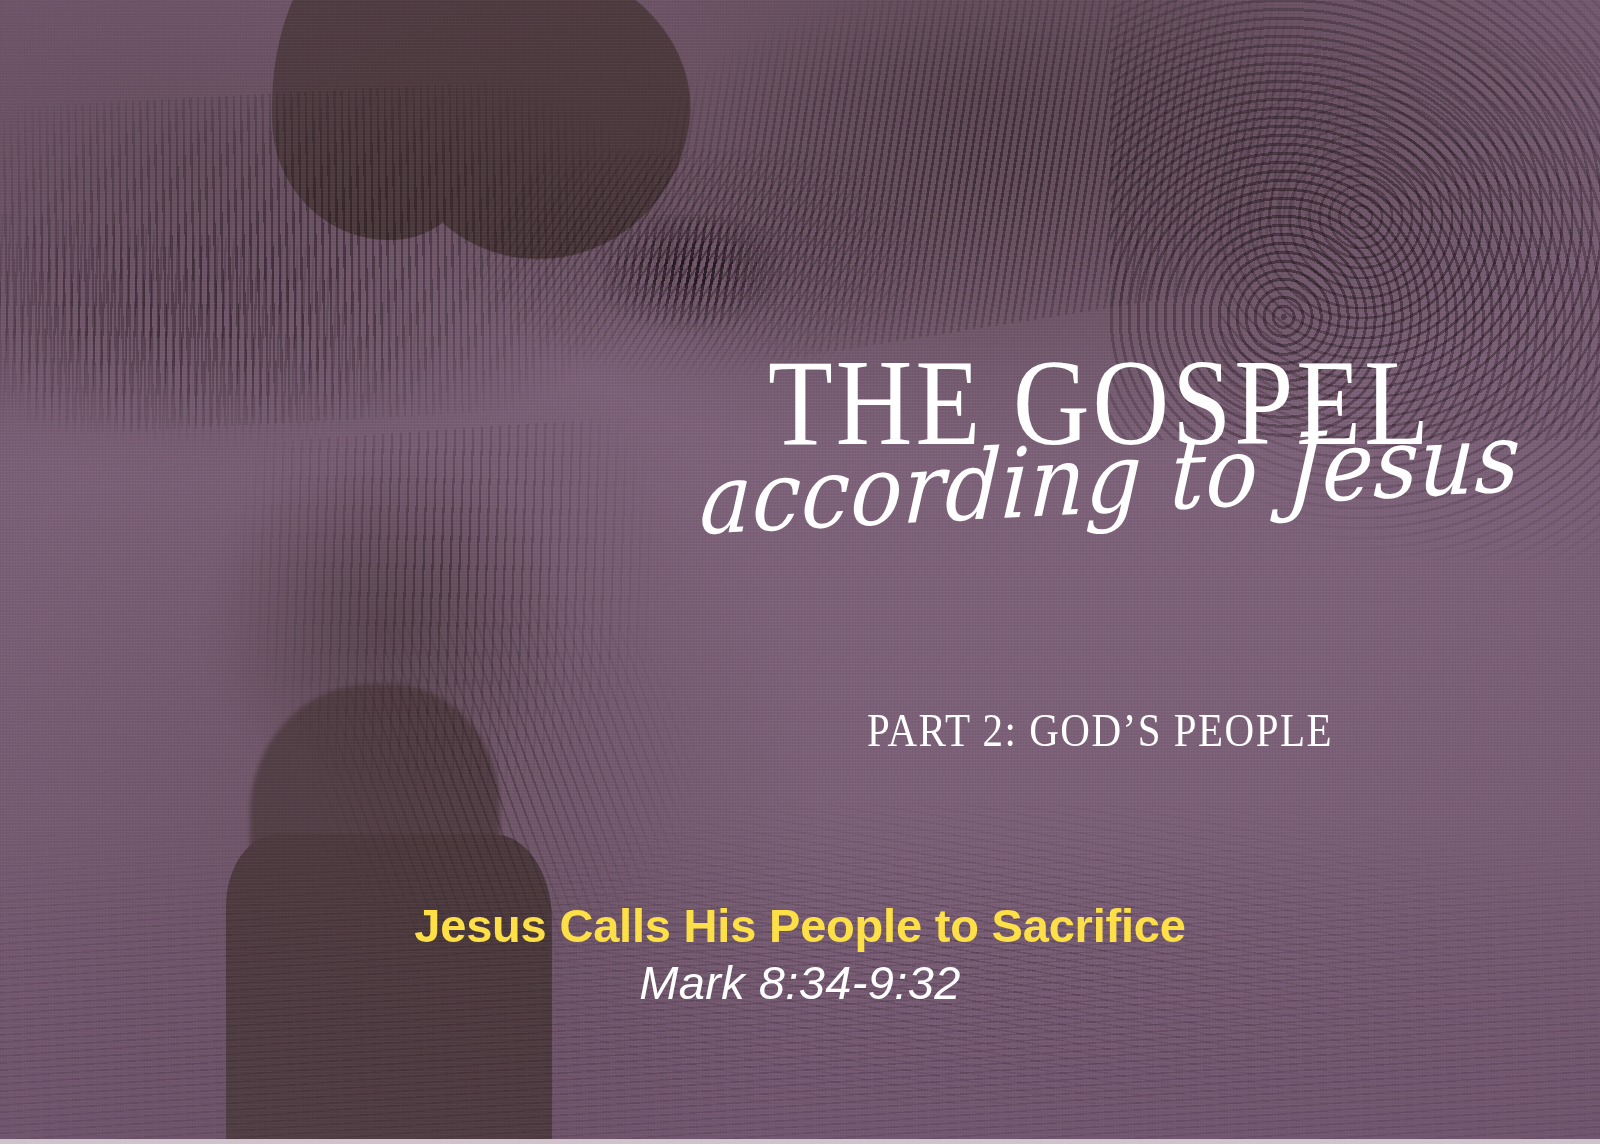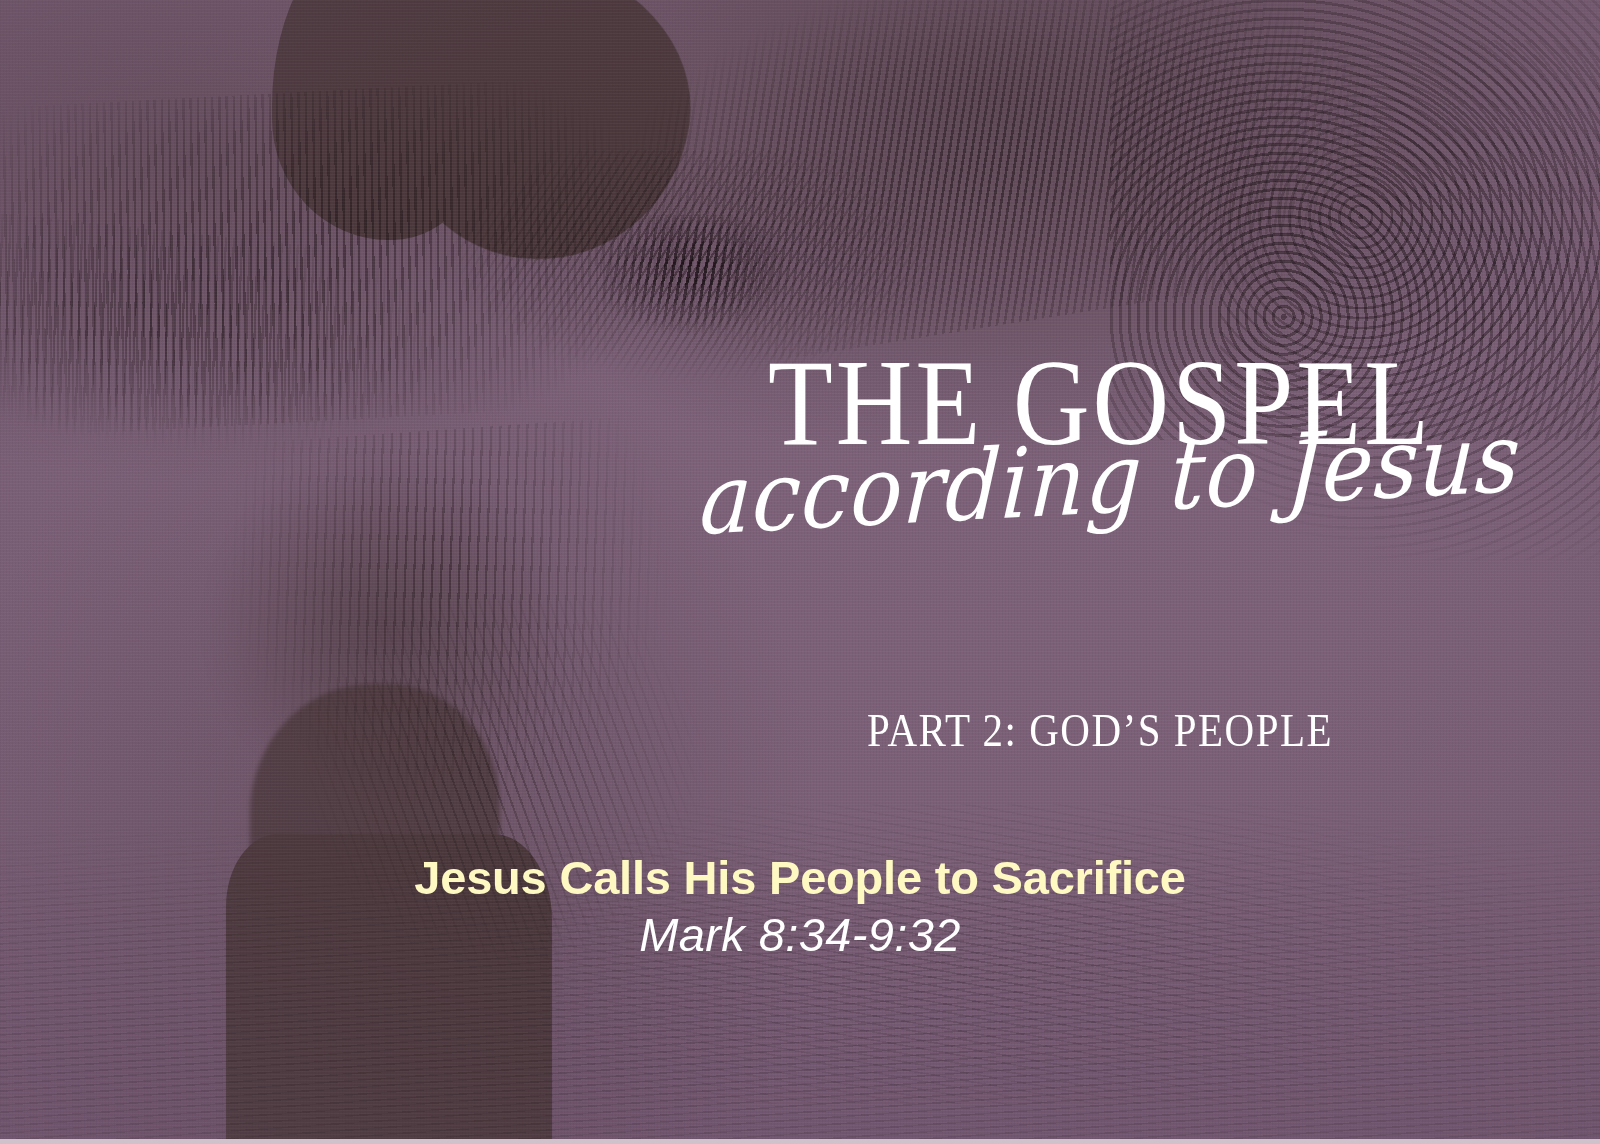--- a/index.html
+++ b/index.html
@@ -323,23 +323,24 @@
     top: 852px;
     text-align: center;
     z-index: 5;
   }
 
   .sermon-title {
     font-family: "Liberation Sans", "DejaVu Sans", sans-serif;
     font-weight: 700;
     font-size: 47px;
     letter-spacing: -0.2px;
-    color: #fef9c3;
+    color: #fde047;
     line-height: 1.12;
     white-space: nowrap;
+    margin-top: 48px;
   }
 
   .sermon-ref {
     font-family: "Liberation Sans", "DejaVu Sans", sans-serif;
     font-weight: 400;
     font-size: 47px;
     letter-spacing: 0.4px;
     color: #ffffff;
     line-height: 1.28;
     white-space: nowrap;

